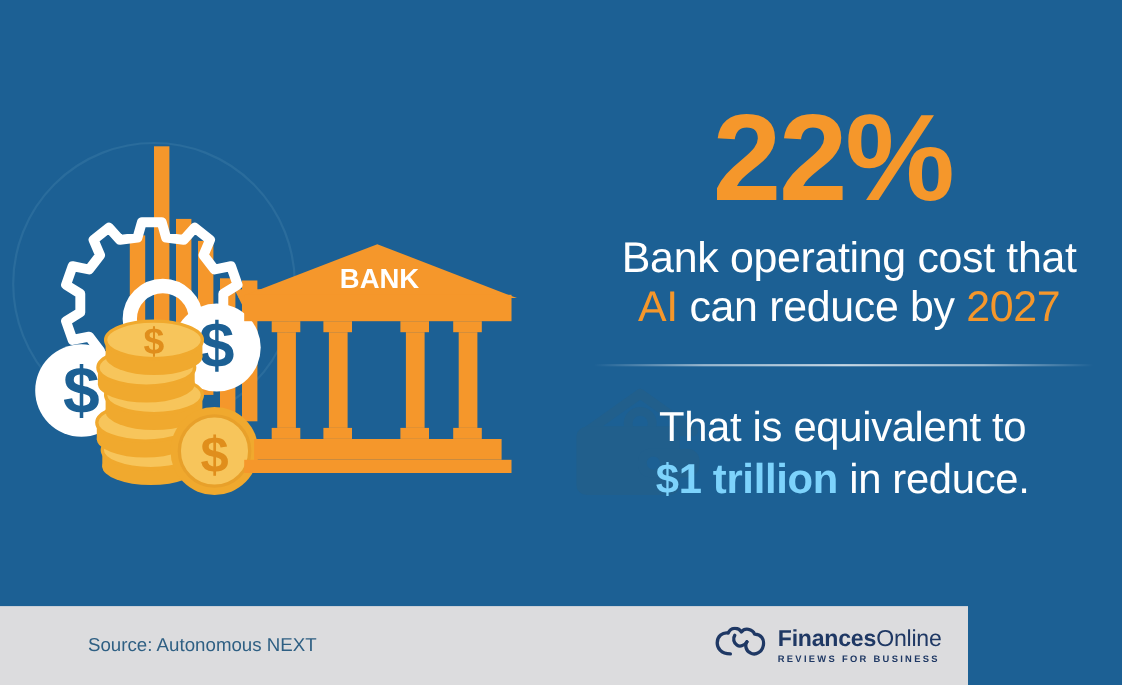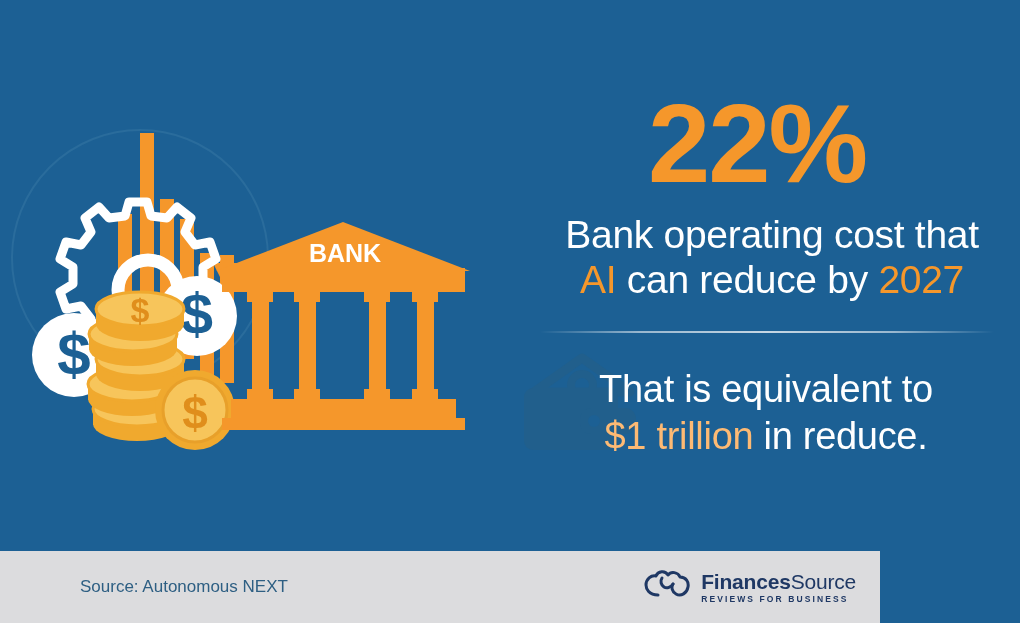--- a/index.html
+++ b/index.html
@@ -95,22 +95,22 @@
     right: 16px;
     top: 354px;
     text-align: center;
     font-size: 38px;
     line-height: 1.24;
     color: #ffffff;
     letter-spacing: -0.3px;
     margin-top: 12px;
   }
   .subline .sl-accent {
-    color: #fdba74;
-    font-weight: normal;
+    color: #7dd3fc;
+    font-weight: bold;
   }
 
   
   .footer {
     position: absolute;
     left: 0;
     top: 551px;
     width: 880px;
     height: 72px;
     background: #dcdcde;
@@ -282,19 +282,19 @@
     <div class="brand">
       <div class="brand-mark">
         <svg width="46" height="30" viewBox="0 0 46 30" xmlns="http://www.w3.org/2000/svg">
           <path d="M14 25 C5 25 2 19 2 15 C2 9 7 5 12 6 C14 1 21 0 24 5
                    C27 1 34 2 36 7 C42 7 45 12 44 17 C43 23 37 27 32 24
                    C28 22 27 17 29 14" fill="none" stroke="#1f3864" stroke-width="3" stroke-linecap="round" stroke-linejoin="round"></path>
           <path d="M29 14 C27 17 23 19 20 17 C17 15 16 11 18 8" fill="none" stroke="#1f3864" stroke-width="3" stroke-linecap="round"></path>
         </svg>
       </div>
       <div class="brand-text">
-        <div class="brand-name"><span class="b-bold">Finances</span><span>Source</span></div>
+        <div class="brand-name"><span class="b-bold">Finances</span><span>Online</span></div>
         <div class="brand-tag">REVIEWS FOR BUSINESS</div>
       </div>
     </div>
   </div>
 
 </div>
 
 </body></html>

